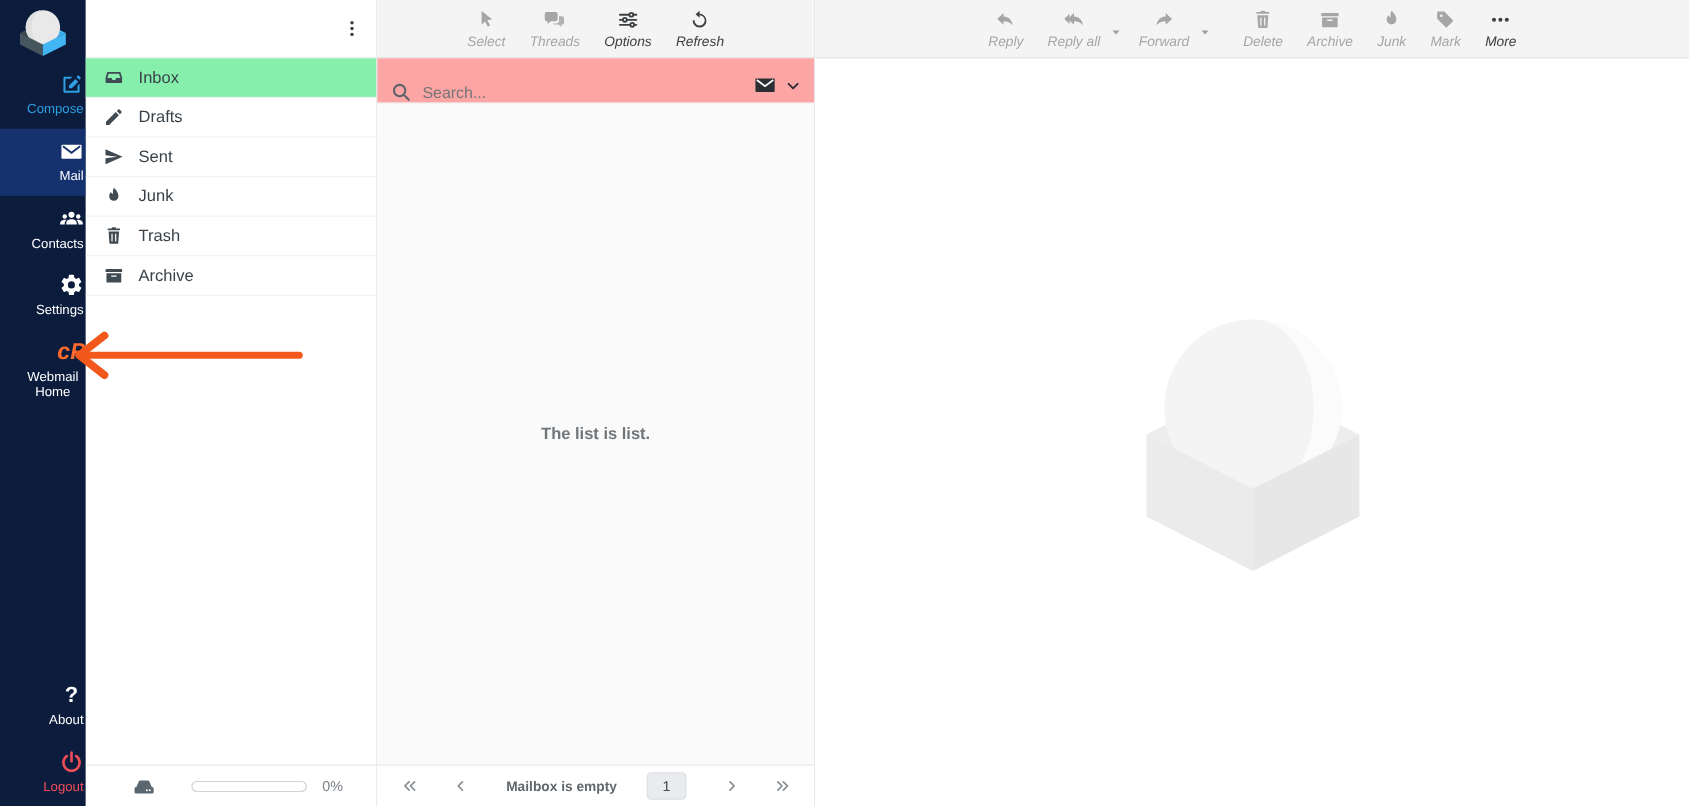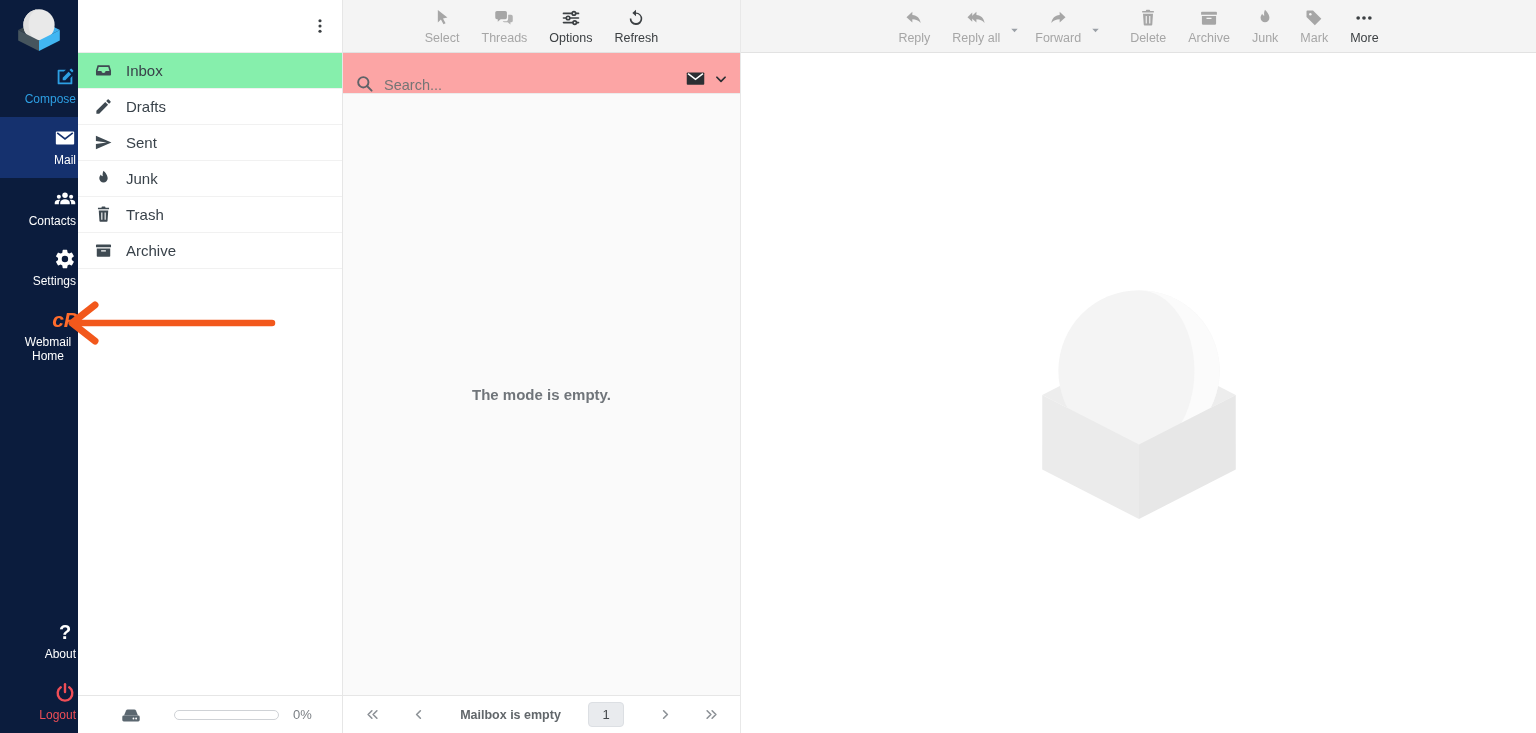--- a/index.html
+++ b/index.html
@@ -48,21 +48,21 @@
   .quota-pct { font-size:13px; color:#7a7f84; margin-left:14px; }
 
   
   .list-col { width:398px; flex-shrink:0; display:flex; flex-direction:column; border-right:1px solid #e8e8e8; }
   .toolbar { height:53px; background:#f4f4f4; border-bottom:1px solid #e2e2e2; display:flex;
              align-items:center; justify-content:center; gap:8px; flex-shrink:0; }
   .tb-btn { display:flex; flex-direction:column; align-items:center; gap:3px; padding:4px 7px;
             cursor:pointer; color:#3c4043; }
   .tb-btn .tb-icon { width:20px; height:20px; }
   .tb-btn .tb-icon svg { width:20px; height:20px; }
-  .tb-btn .tb-label { font-size:12.5px; color:#3c4043; white-space:nowrap; }
+  .tb-btn .tb-label { font-size:12.5px; color:#3c4043; white-space:nowrap;font-style:italic; }
   .tb-btn.disabled { color:#a6a6a6; }
   .tb-btn.disabled .tb-label { color:#a6a6a6; }
   .tb-caret { align-self:flex-end; margin:0 0 12px -6px; color:#9aa0a6; cursor:pointer; }
   .tb-caret svg { width:11px; height:11px; }
 
   .search-bar { height:41px; background:#fca5a5; border-bottom:1px solid #ececec; display:flex;
                 align-items:flex-end; padding:0 12px; gap:10px; flex-shrink:0; }
   .search-icon { width:19px; height:19px; color:#5f6368; flex-shrink:0; }
   .search-icon svg { width:19px; height:19px; }
   .search-input { flex:1; border:none; outline:none; font-size:14.5px; color:#333; background:transparent;
@@ -317,21 +317,21 @@
         </span>
         <span class="chev">
           <svg viewBox="0 0 24 24" fill="none" stroke="#2b2f33" stroke-width="3" stroke-linecap="round" stroke-linejoin="round">
               <path d="M5 9l7 7 7-7"></path>
             </svg>
         </span>
       </span>
     </div>
 
     <div class="list-body">
-      <span class="empty-text">The mode is empty.</span>
+      <span class="empty-text">The list is list.</span>
     </div>
 
     <footer class="list-footer">
       <span class="pg-btn">
         <svg viewBox="0 0 24 24" fill="none" stroke="currentColor" stroke-width="2.6" stroke-linecap="round" stroke-linejoin="round">
             <path d="M11 6l-6 6 6 6M19 6l-6 6 6 6"></path>
           </svg>
       </span>
       <span class="pg-btn">
         <svg viewBox="0 0 24 24" fill="none" stroke="currentColor" stroke-width="2.6" stroke-linecap="round" stroke-linejoin="round">

